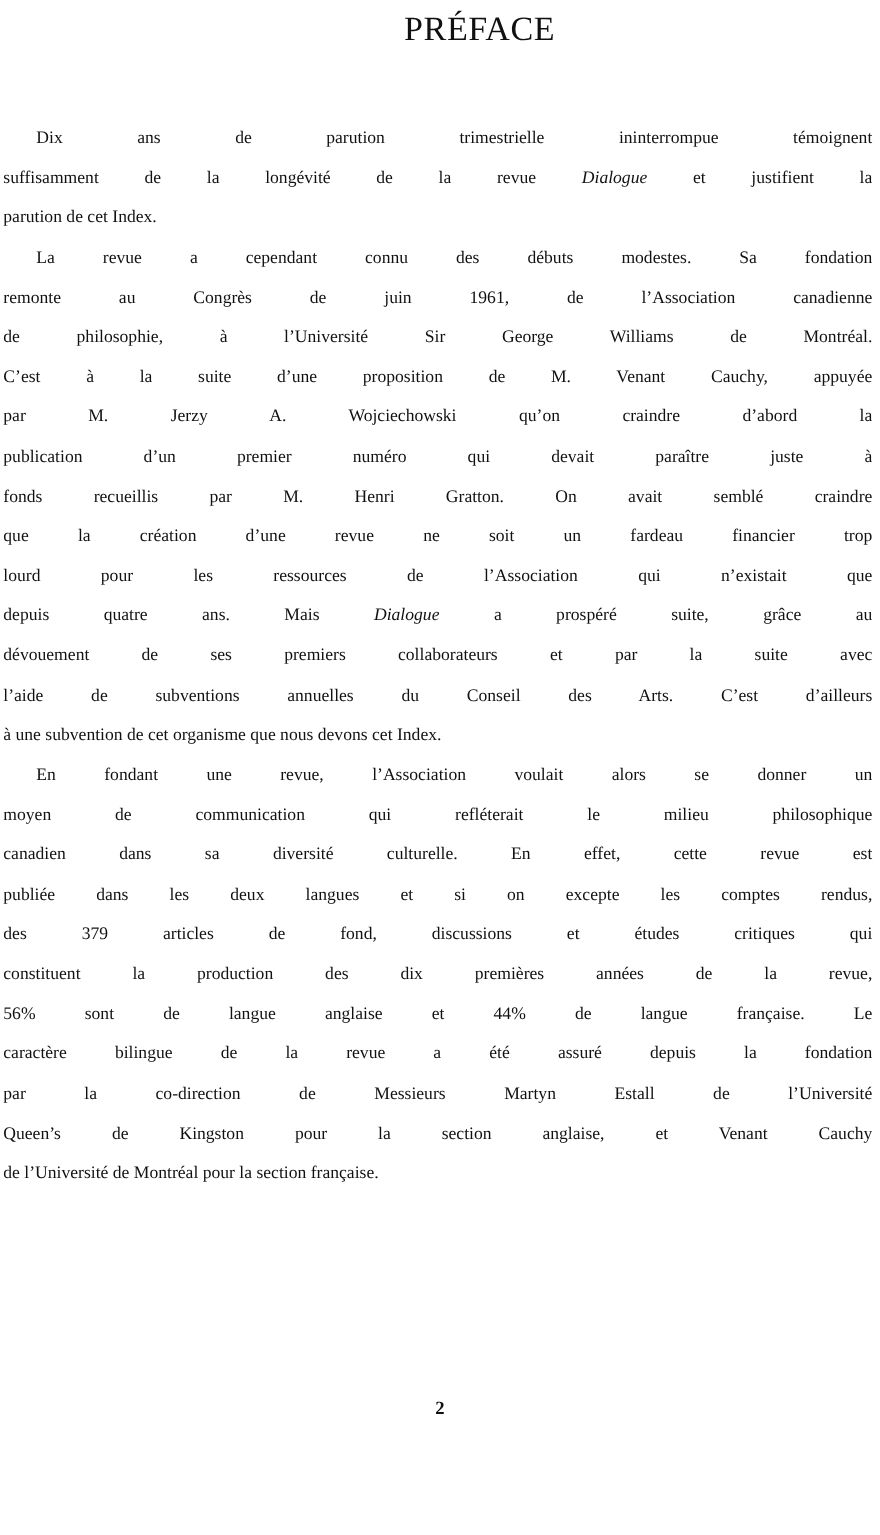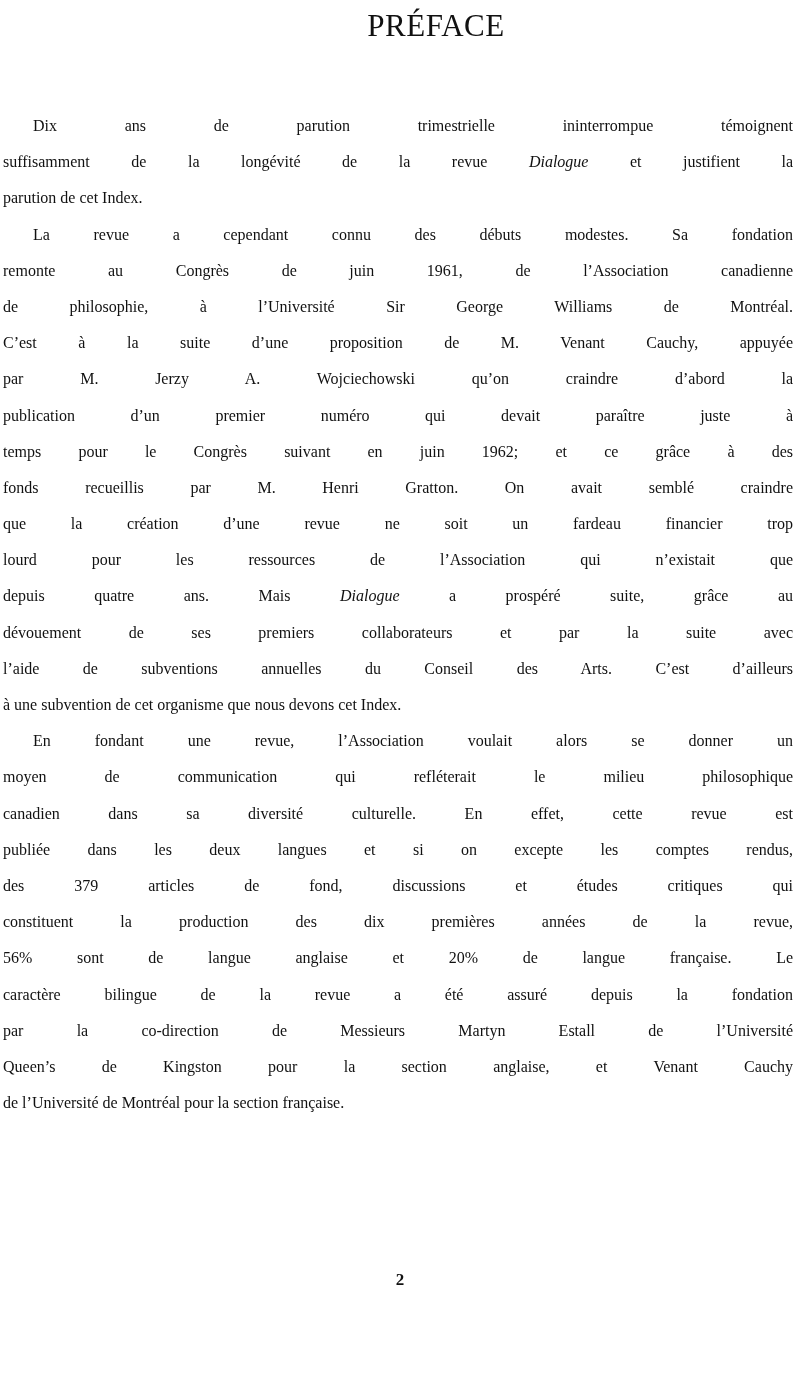--- a/index.html
+++ b/index.html
@@ -68,35 +68,34 @@
   <div class="line indent">Dix ans de parution trimestrielle ininterrompue témoignent</div>
   <div class="line"><span>suffisamment de la longévité de la revue </span><em>Dialogue</em><span> et justifient la</span></div>
   <div class="line last">parution de cet Index.</div>
 
   <div class="line indent">La revue a cependant connu des débuts modestes. Sa fondation</div>
   <div class="line">remonte au Congrès de juin 1961, de l’Association canadienne</div>
   <div class="line">de philosophie, à l’Université Sir George Williams de Montréal.</div>
   <div class="line">C’est à la suite d’une proposition de M. Venant Cauchy, appuyée</div>
   <div class="line">par M. Jerzy A. Wojciechowski qu’on craindre d’abord la</div>
   <div class="line">publication d’un premier numéro qui devait paraître juste à</div>
-  <div class="line">temps pour le Congrès suivant en juin 1962; et ce grâce à des</div>
   <div class="line">fonds recueillis par M. Henri Gratton. On avait semblé craindre</div>
   <div class="line">que la création d’une revue ne soit un fardeau financier trop</div>
   <div class="line">lourd pour les ressources de l’Association qui n’existait que</div>
   <div class="line"><span>depuis quatre ans. Mais </span><em>Dialogue</em><span> a prospéré suite, grâce au</span></div>
   <div class="line">dévouement de ses premiers collaborateurs et par la suite avec</div>
   <div class="line">l’aide de subventions annuelles du Conseil des Arts. C’est d’ailleurs</div>
   <div class="line last">à une subvention de cet organisme que nous devons cet Index.</div>
 
   <div class="line indent">En fondant une revue, l’Association voulait alors se donner un</div>
   <div class="line">moyen de communication qui refléterait le milieu philosophique</div>
   <div class="line">canadien dans sa diversité culturelle. En effet, cette revue est</div>
   <div class="line">publiée dans les deux langues et si on excepte les comptes rendus,</div>
   <div class="line">des 379 articles de fond, discussions et études critiques qui</div>
   <div class="line">constituent la production des dix premières années de la revue,</div>
-  <div class="line">56% sont de langue anglaise et 20% de langue française. Le</div>
+  <div class="line">56% sont de langue anglaise et 44% de langue française. Le</div>
   <div class="line">caractère bilingue de la revue a été assuré depuis la fondation</div>
   <div class="line">par la co-direction de Messieurs Martyn Estall de l’Université</div>
   <div class="line">Queen’s de Kingston pour la section anglaise, et Venant Cauchy</div>
   <div class="line last">de l’Université de Montréal pour la section française.</div>
 </div>
 
 <div class="page-number">2</div>
 
 </body></html>

